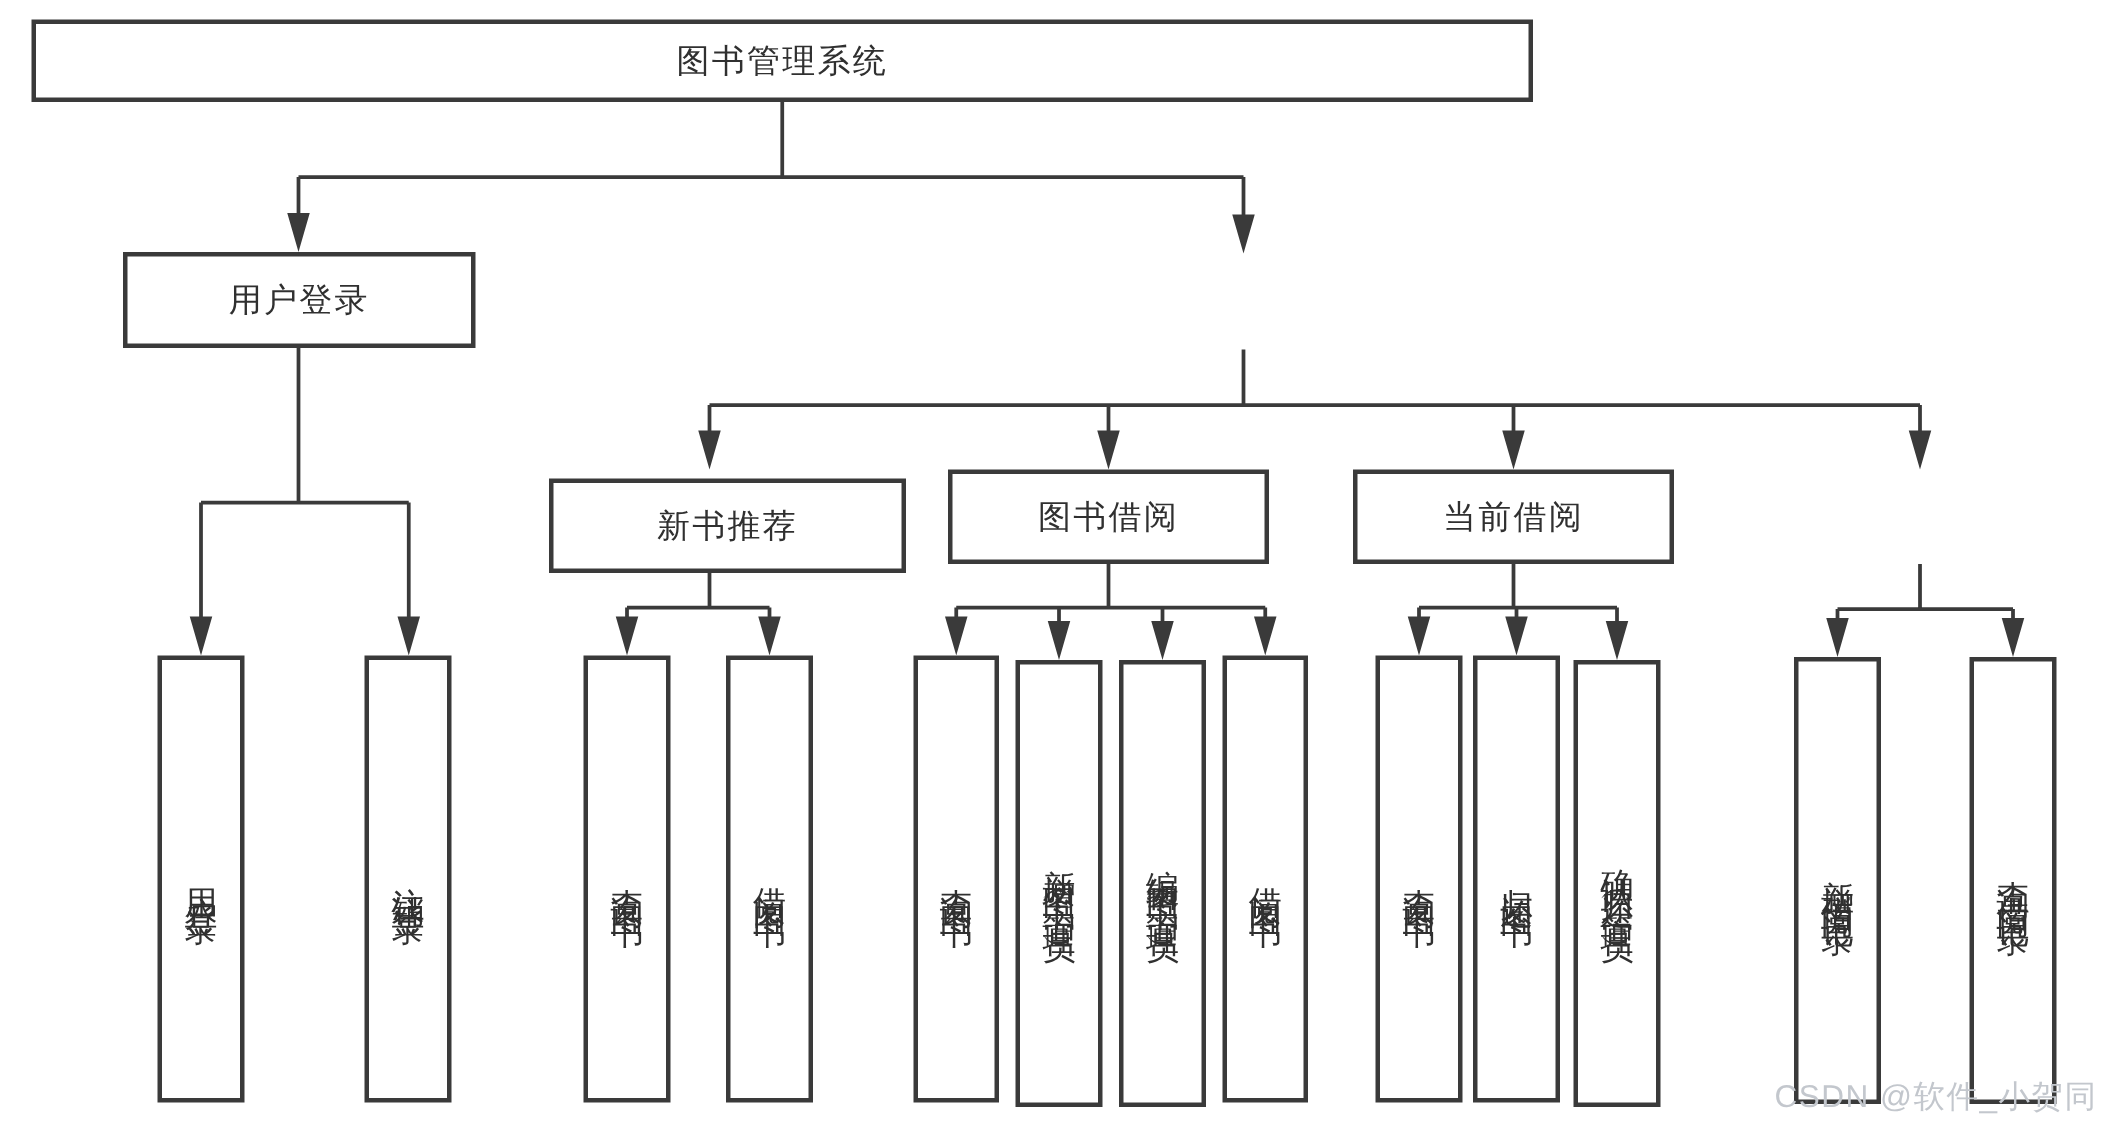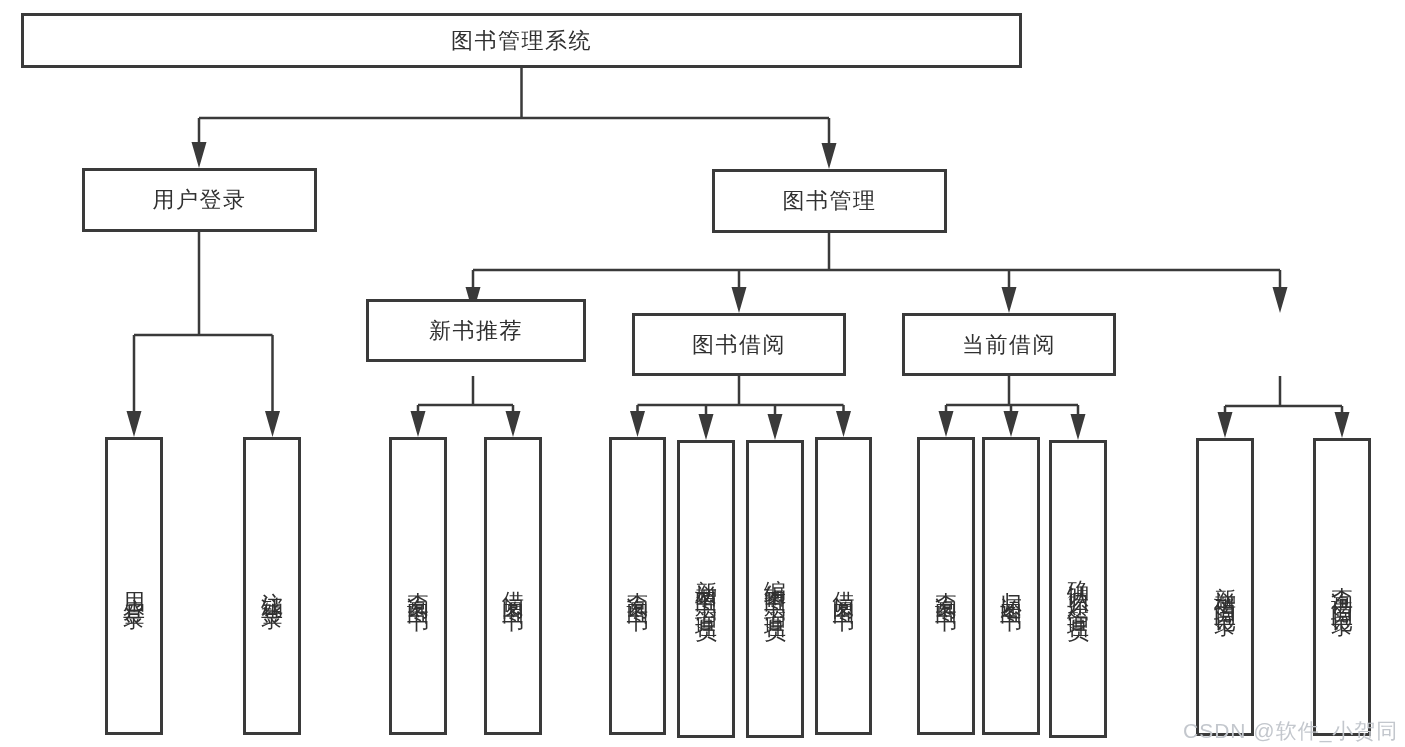--- a/index.html
+++ b/index.html
@@ -79,23 +79,22 @@
     </g>
     <g>
       <path class="l" d="M1280 376 V406 M1225 406 H1342 M1225 406 V416 M1342 406 V416"></path>
       <path class="a" d="M1217.5 412 L1232.5 412 L1225 438 Z M1334.5 412 L1349.5 412 L1342 438 Z"></path>
     </g>
   </svg>
 
   <div class="box" style="left:21px;top:13px;width:1001px;height:55px">图书管理系统</div>
 
   <div class="box" style="left:82px;top:168px;width:235px;height:64px">用户登录</div>
-  <div class="box" style="left:712px;top:169px;width:235px;height:64px">图书管理</div>
 
-  <div class="box" style="left:366px;top:299px;width:220px;height:63px">新书推荐</div>
+  <div class="box" style="left:366px;top:319px;width:238px;height:63px">新书推荐</div>
   <div class="box" style="left:632px;top:313px;width:214px;height:63px">图书借阅</div>
   <div class="box" style="left:902px;top:313px;width:214px;height:63px">当前借阅</div>
 
   <div class="box vbox" style="left:105px;top:437px;width:58px;height:298px">用户登录</div>
   <div class="box vbox" style="left:243px;top:437px;width:58px;height:298px">注销登录</div>
 
   <div class="box vbox" style="left:389px;top:437px;width:58px;height:298px">查询图书</div>
   <div class="box vbox" style="left:484px;top:437px;width:58px;height:298px">借阅图书</div>
 
   <div class="box vbox" style="left:609px;top:437px;width:57px;height:298px">查询图书</div>

